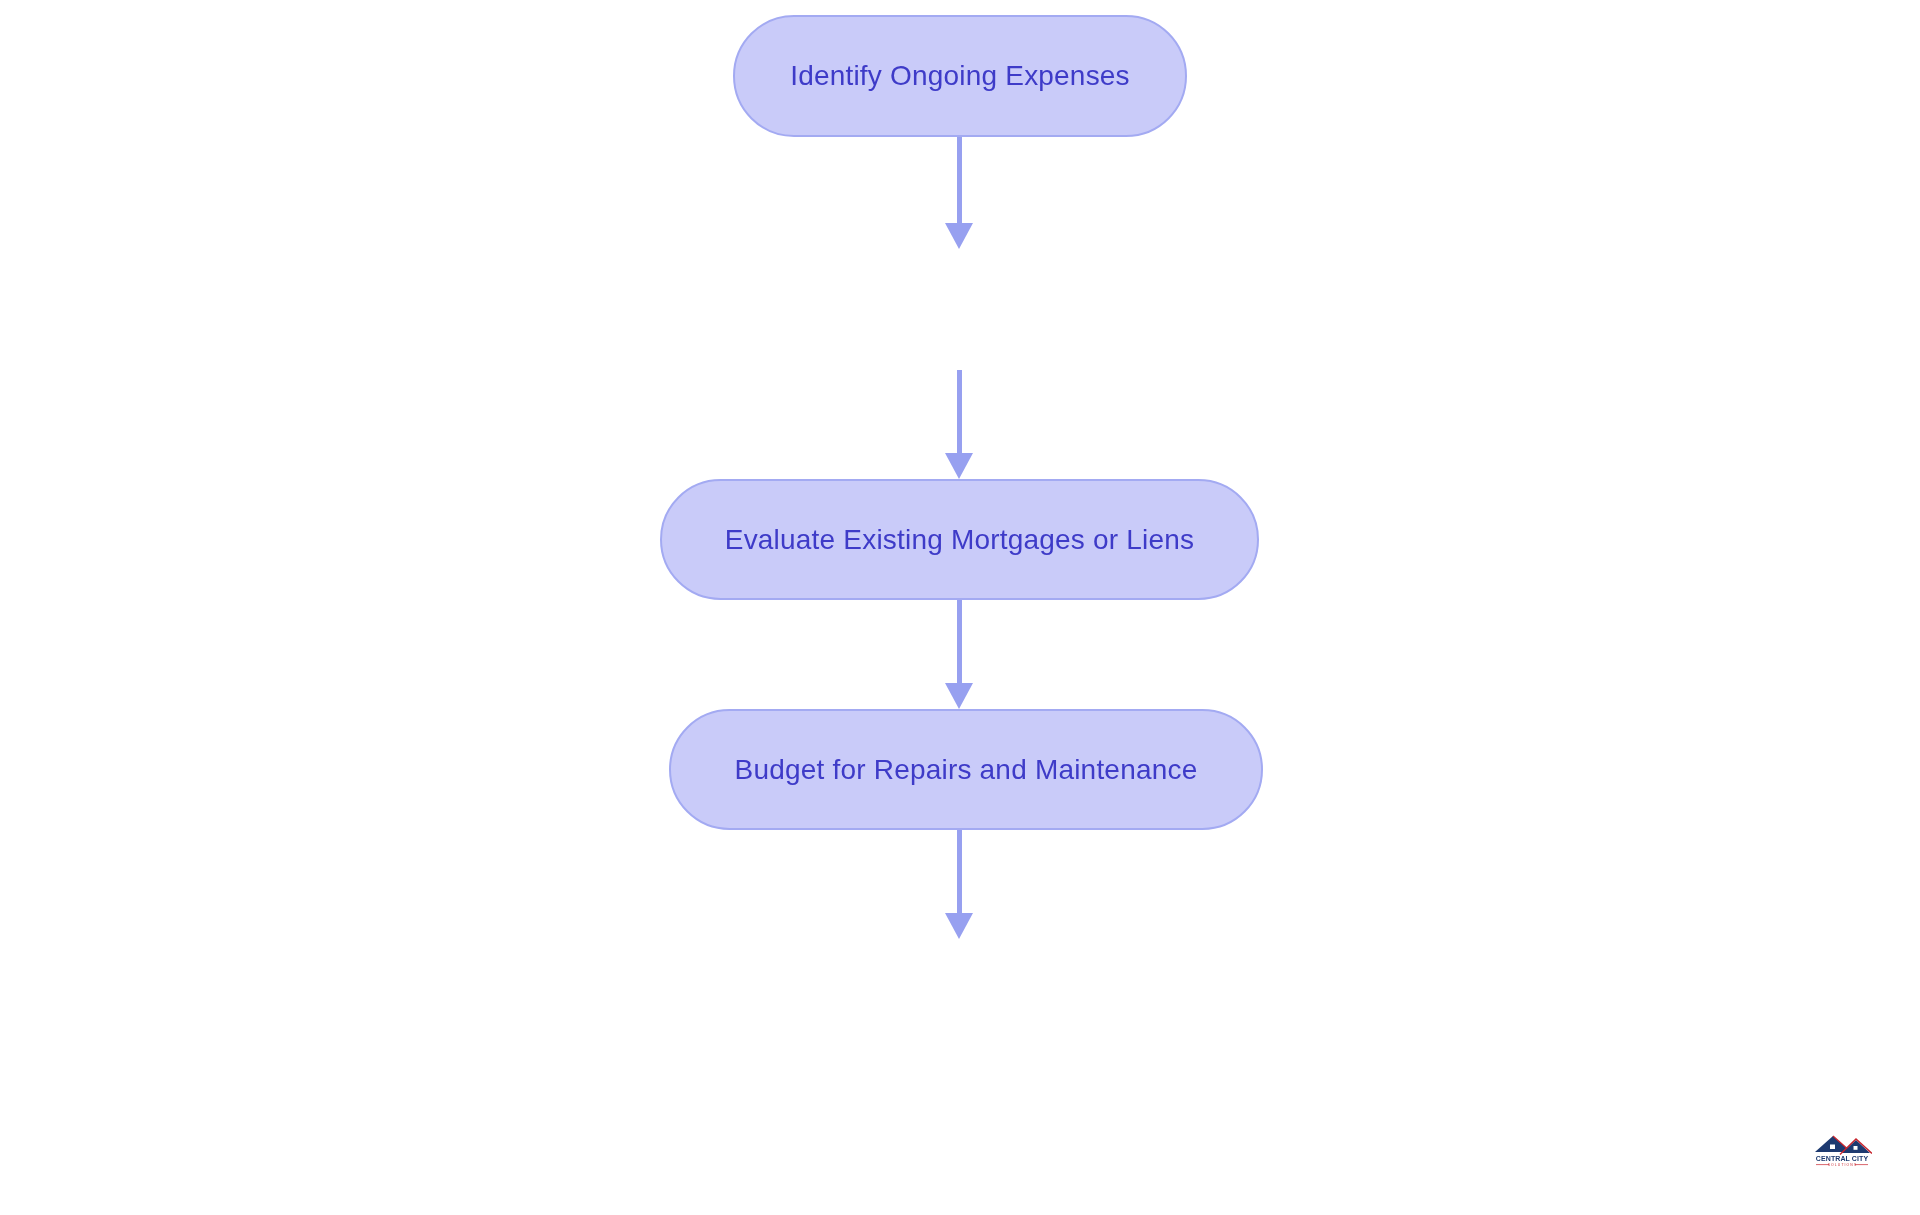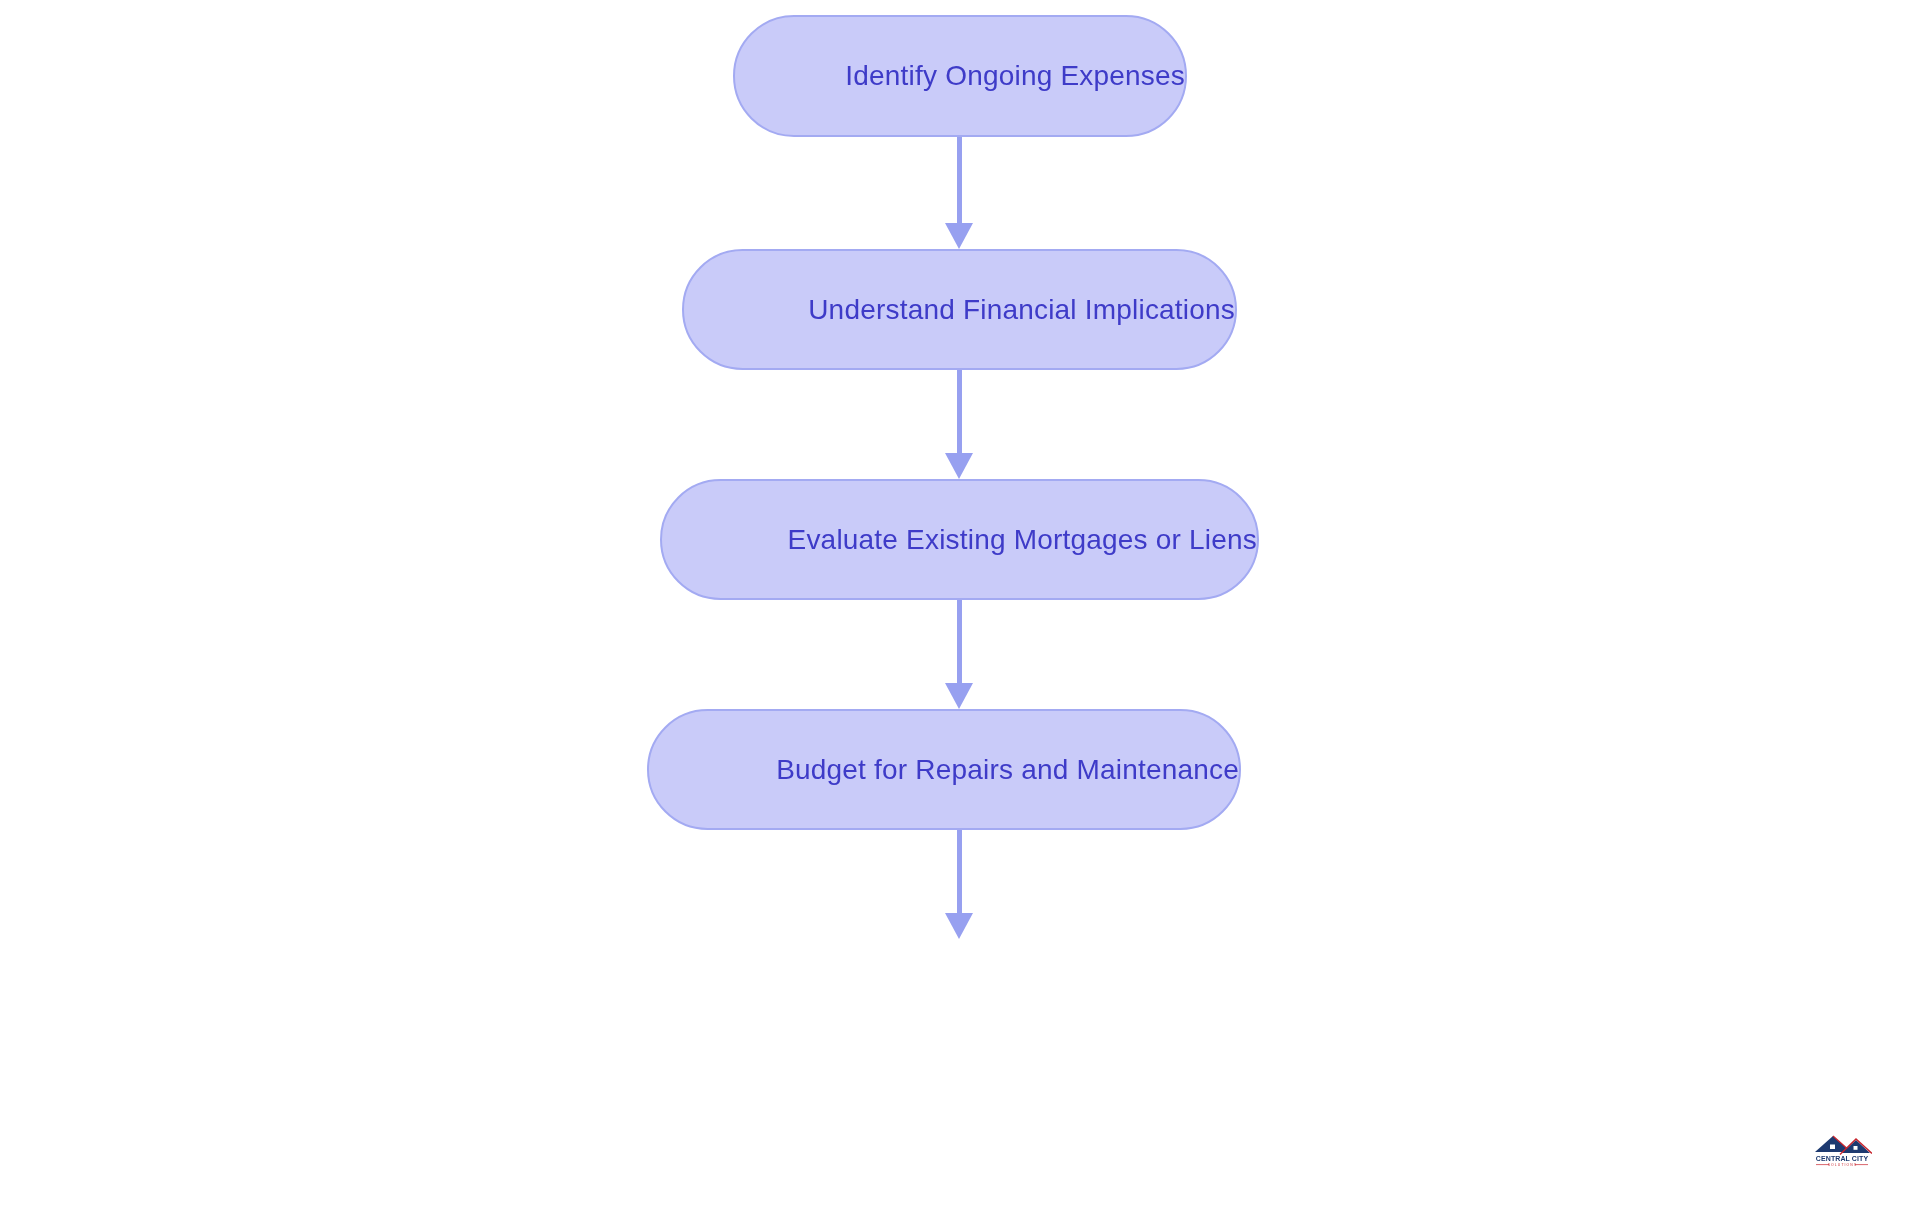--- a/index.html
+++ b/index.html
@@ -16,33 +16,33 @@
     overflow: hidden;
   }
   .node {
     position: absolute;
     box-sizing: border-box;
     background: var(--node-fill, #c9cbf9);
     border: 2px solid var(--node-border, #a3aaf2);
     border-radius: 62px;
     display: flex;
     align-items: center;
-    justify-content: flex-end;
+    justify-content: center;
   }
   .node span {
     color: var(--node-text, #3e3bc8);
     font-size: 28px;
     font-weight: 500;
     letter-spacing: 0.2px;
     white-space: nowrap;
   }
   .n1 { left: 733px; top: 15px;  width: 454px; height: 122px; }
   .n2 { left: 682px; top: 249px; width: 555px; height: 121px; }
   .n3 { left: 660px; top: 479px; width: 599px; height: 121px; }
-  .n4 { left: 647px; top: 709px; width: 594px; height: 121px; }
+  .n4 { left: 669px; top: 709px; width: 594px; height: 121px; }
   .n5 { left: 759px; top: 939px; width: 401px; height: 121px; }
 
   .arrow { position: absolute; left: 945px; width: 29px; }
   .a1 { top: 137px; height: 112px; }
   .a2 { top: 370px; height: 109px; }
   .a3 { top: 600px; height: 109px; }
   .a4 { top: 830px; height: 109px; }
   .arrow .shaft {
     position: absolute;
     left: 12px;
@@ -95,23 +95,20 @@
 
   <div class="node n1">
     <span>Identify Ongoing Expenses</span>
   </div>
 
   <div class="arrow a1">
     <div class="shaft"></div>
     <div class="head"></div>
   </div>
 
-  <div class="node n2">
-    <span>Understand Financial Implications</span>
-  </div>
 
   <div class="arrow a2">
     <div class="shaft"></div>
     <div class="head"></div>
   </div>
 
   <div class="node n3">
     <span>Evaluate Existing Mortgages or Liens</span>
   </div>
 

